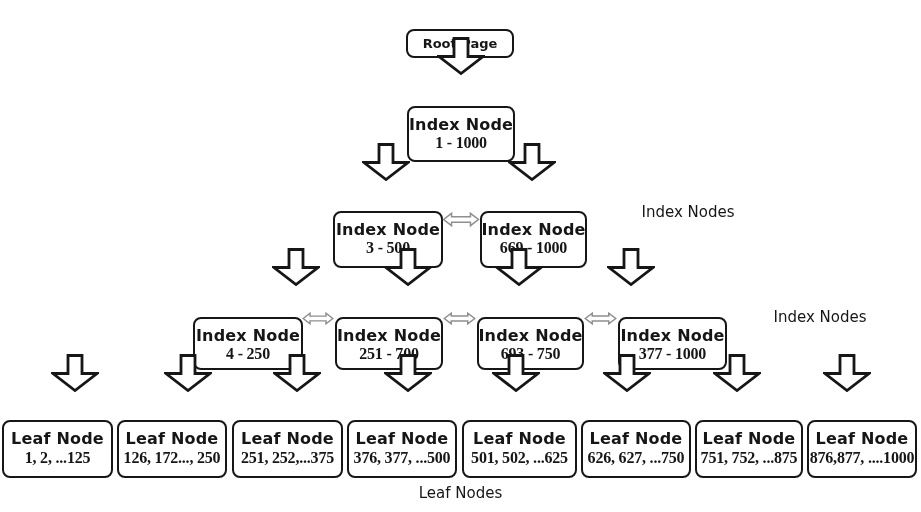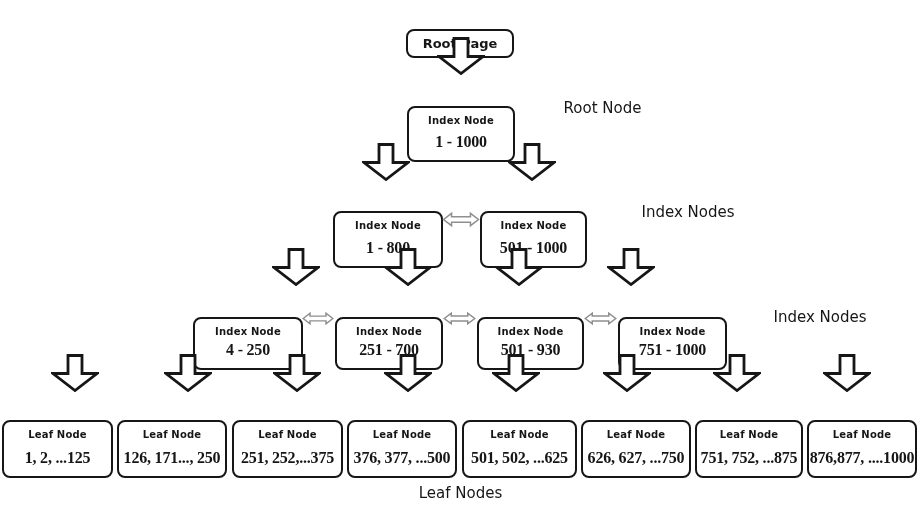--- a/index.html
+++ b/index.html
@@ -7,21 +7,21 @@
     position:relative;width:921px;height:512px;background:#ffffff;
     font-family:"DejaVu Sans","Liberation Sans",sans-serif;color:#161616;
     overflow:hidden;
   }
   .box{
     position:absolute;border:2.5px solid #161616;border-radius:8px;background:#ffffff;
     display:flex;flex-direction:column;justify-content:space-between;
     align-items:center;box-sizing:border-box;padding:7px 2px 9px 2px;margin-top:25px;
   }
   .box.single{justify-content:center;padding:2px;}
-  .node-title{font-size:10px;font-weight:bold;white-space:nowrap;letter-spacing:.2px;}
+  .node-title{font-size:16px;font-weight:bold;white-space:nowrap;letter-spacing:.2px;}
   .node-range{font-size:16px;font-weight:bold;white-space:nowrap;letter-spacing:-0.2px;font-family:Liberation Serif, serif;}
   .root-label{font-size:13px;font-weight:bold;white-space:nowrap;}
   .side-label{
     position:absolute;font-size:15px;font-weight:400;text-align:center;white-space:nowrap;
   }
   .down-arrow{position:absolute;width:48px;height:38px;}
   .dbl-arrow{position:absolute;}
   svg{display:block;}
 </style>
 </head>
@@ -36,40 +36,39 @@
   <div class="down-arrow" style="left:437px;top:37px">
     <svg width="48" height="38" viewBox="0 0 48 38">
         <path d="M17 1.5 H31 V19.5 H46 L24 36.5 L2 19.5 H17 Z" fill="#ffffff" stroke="#161616" stroke-width="2.8" stroke-linejoin="miter"></path>
       </svg>
   </div>
 
   <div class="box" style="left:407px;top:81px;width:108px;height:56px">
     <div class="node-title">Index Node</div>
     <div class="node-range">1 - 1000</div>
   </div>
-  <div class="side-label" style="left:540px;top:99px;width:125px">Root Node</div>
 
   <div class="down-arrow" style="left:362px;top:143px">
     <svg width="48" height="38" viewBox="0 0 48 38">
         <path d="M17 1.5 H31 V19.5 H46 L24 36.5 L2 19.5 H17 Z" fill="#ffffff" stroke="#161616" stroke-width="2.8"></path>
       </svg>
   </div>
   <div class="down-arrow" style="left:508px;top:143px">
     <svg width="48" height="38" viewBox="0 0 48 38">
         <path d="M17 1.5 H31 V19.5 H46 L24 36.5 L2 19.5 H17 Z" fill="#ffffff" stroke="#161616" stroke-width="2.8"></path>
       </svg>
   </div>
 
   <div class="box" style="left:333px;top:186px;width:110px;height:57px">
     <div class="node-title">Index Node</div>
-    <div class="node-range">1 - 800</div>
+    <div class="node-range">3 - 500</div>
   </div>
   <div class="box" style="left:480px;top:186px;width:107px;height:57px">
     <div class="node-title">Index Node</div>
-    <div class="node-range">501 - 1000</div>
+    <div class="node-range">669 - 1000</div>
   </div>
   <div class="dbl-arrow" style="left:442px;top:211px">
     <svg width="38" height="17" viewBox="0 0 40 18">
         <path d="M1.5 9 L10 2.5 V6 H30 V2.5 L38.5 9 L30 15.5 V12 H10 V15.5 Z" fill="#ffffff" stroke="#8f8f8f" stroke-width="1.6"></path>
       </svg>
   </div>
   <div class="side-label" style="left:628px;top:203px;width:120px">Index Nodes</div>
 
   <div class="down-arrow" style="left:272px;top:248px">
     <svg width="48" height="38" viewBox="0 0 48 38">
@@ -95,25 +94,25 @@
   <div class="box" style="left:193px;top:292px;width:110px;height:53px">
     <div class="node-title">Index Node</div>
     <div class="node-range">4 - 250</div>
   </div>
   <div class="box" style="left:335px;top:292px;width:108px;height:53px">
     <div class="node-title">Index Node</div>
     <div class="node-range">251 - 700</div>
   </div>
   <div class="box" style="left:477px;top:292px;width:107px;height:53px">
     <div class="node-title">Index Node</div>
-    <div class="node-range">501 - 930</div>
+    <div class="node-range">693 - 750</div>
   </div>
   <div class="box" style="left:618px;top:292px;width:109px;height:53px">
     <div class="node-title">Index Node</div>
-    <div class="node-range">751 - 1000</div>
+    <div class="node-range">377 - 1000</div>
   </div>
   <div class="dbl-arrow" style="left:302px;top:311px">
     <svg width="32" height="15" viewBox="0 0 40 18">
         <path d="M1.5 9 L10 2.5 V6 H30 V2.5 L38.5 9 L30 15.5 V12 H10 V15.5 Z" fill="#ffffff" stroke="#8f8f8f" stroke-width="1.8"></path>
       </svg>
   </div>
   <div class="dbl-arrow" style="left:443px;top:311px">
     <svg width="33" height="15" viewBox="0 0 40 18">
         <path d="M1.5 9 L10 2.5 V6 H30 V2.5 L38.5 9 L30 15.5 V12 H10 V15.5 Z" fill="#ffffff" stroke="#8f8f8f" stroke-width="1.8"></path>
       </svg>
@@ -165,21 +164,21 @@
         <path d="M17 1.5 H31 V19.5 H46 L24 36.5 L2 19.5 H17 Z" fill="#ffffff" stroke="#161616" stroke-width="2.8"></path>
       </svg>
   </div>
 
   <div class="box" style="left:2px;top:395px;width:111px;height:58px">
     <div class="node-title">Leaf Node</div>
     <div class="node-range">1, 2, ...125</div>
   </div>
   <div class="box" style="left:117px;top:395px;width:110px;height:58px">
     <div class="node-title">Leaf Node</div>
-    <div class="node-range">126, 171..., 250</div>
+    <div class="node-range">126, 172..., 250</div>
   </div>
   <div class="box" style="left:232px;top:395px;width:111px;height:58px">
     <div class="node-title">Leaf Node</div>
     <div class="node-range">251, 252,...375</div>
   </div>
   <div class="box" style="left:347px;top:395px;width:110px;height:58px">
     <div class="node-title">Leaf Node</div>
     <div class="node-range">376, 377, ...500</div>
   </div>
   <div class="box" style="left:462px;top:395px;width:115px;height:58px">

